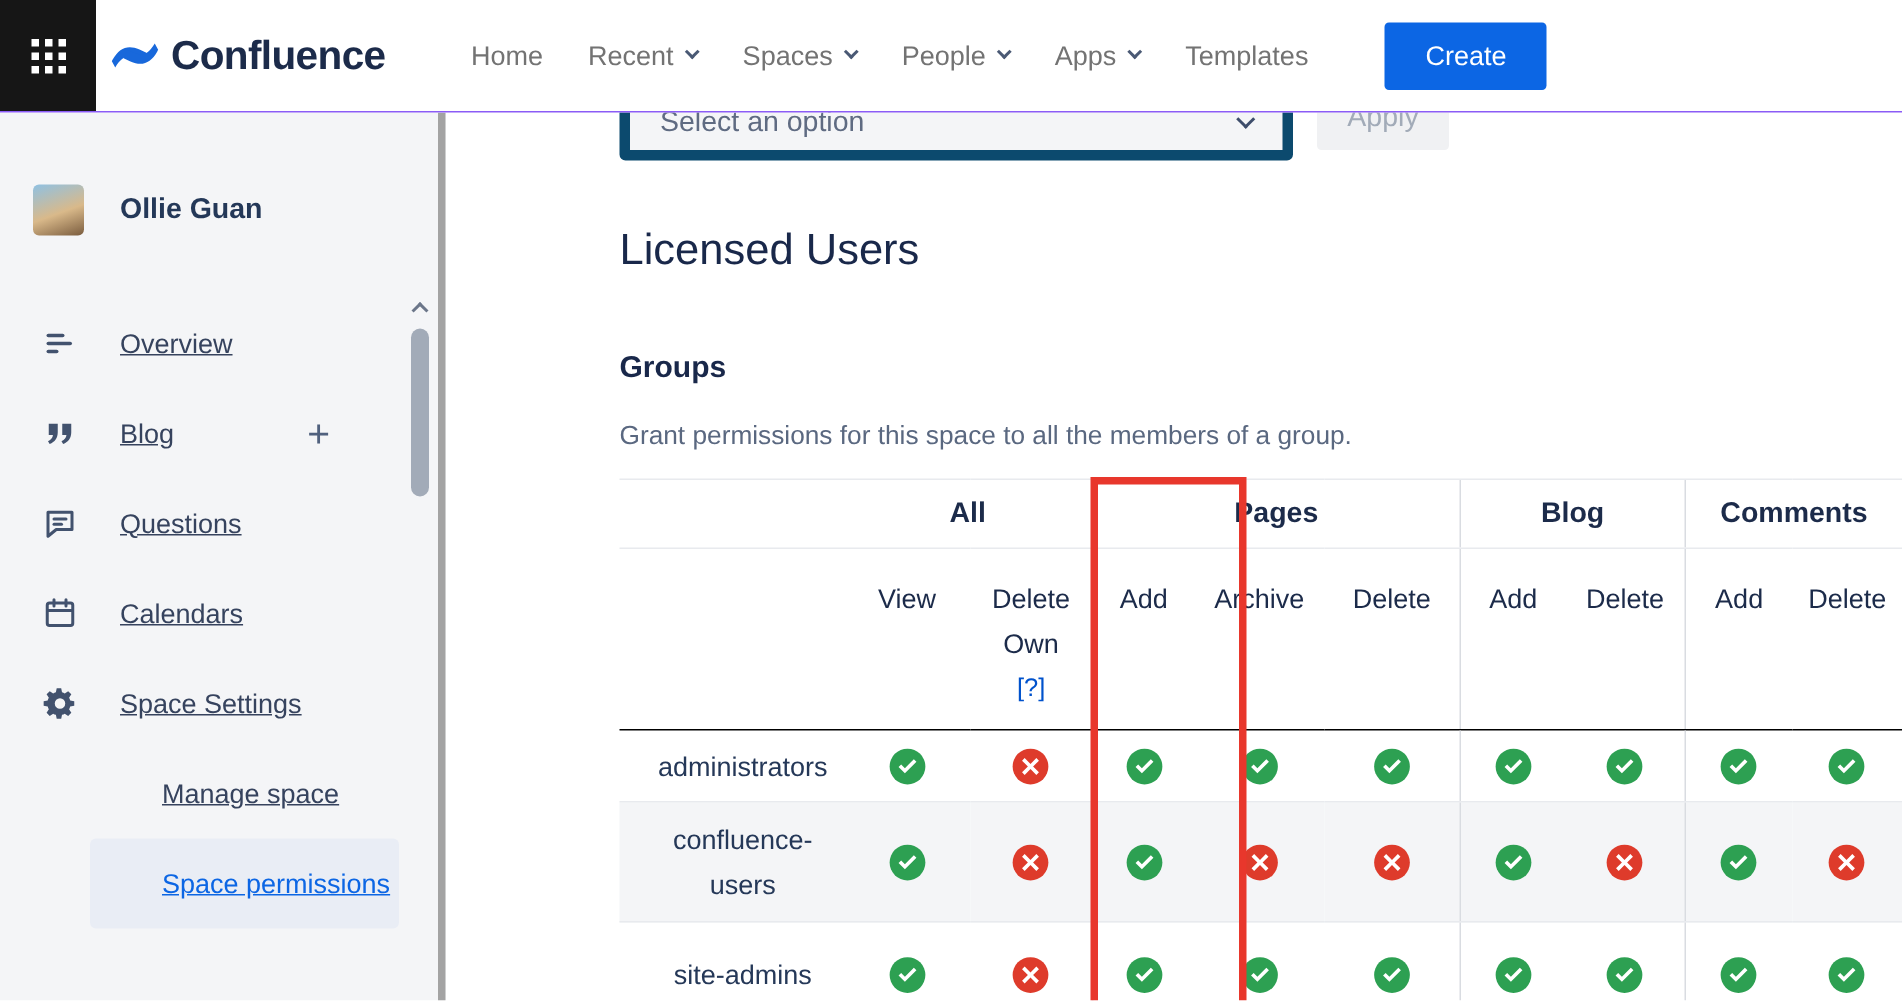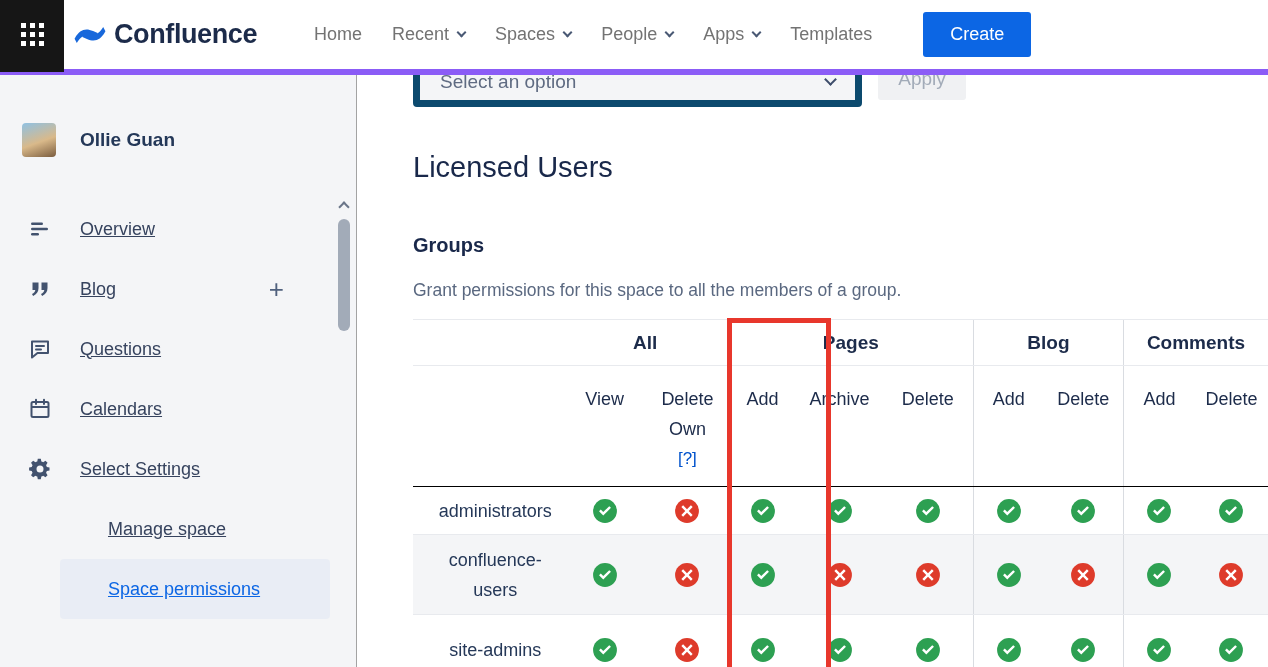--- a/index.html
+++ b/index.html
@@ -2,40 +2,40 @@
 <html><head>
 <meta charset="utf-8">
 <style>
   * { margin:0; padding:0; box-sizing:border-box; }
   html,body { width:1268px; height:667px; overflow:hidden; background:#fff;
     font-family:"Liberation Sans", sans-serif; }
   .page { position:relative; width:1268px; height:667px; overflow:hidden; }
 
   
   .topnav { position:absolute; top:0; left:0; right:0; height:75px; background:#fff;
-    display:flex; align-items:center; z-index:30; border-bottom:6px solid #8b5cf6; }
+    display:flex; align-items:center; z-index:30; border-bottom:1px solid #8b5cf6; }
   .appswitch { width:64px; height:74px; background:#161616; display:flex;
     align-items:center; justify-content:center; flex:none; cursor:pointer; }
   .grid-icon { display:grid; grid-template-columns:repeat(3,5px); grid-gap:4px; }
   .grid-icon i { width:5px; height:5px; background:#fff; display:block; }
   .brand { display:flex; align-items:center; margin-left:10px; cursor:pointer; }
   .logo-mark { width:32px; height:32px; display:block; }
   .logo-mark svg { width:32px; height:32px; display:block; }
   .logo-text { font-size:27px; font-weight:600; color:#1c2b4a; margin-left:8px; letter-spacing:-0.4px; }
   .nav-items { display:flex; align-items:center; margin-left:42px; }
   .nav-item { display:flex; align-items:center; font-size:18px; color:#737373;
     padding:0 15px; cursor:pointer; text-decoration:none; white-space:nowrap;text-align:right; }
   .chev-down { width:7px; height:7px; border-right:2px solid #4a5974; border-bottom:2px solid #4a5974;
     transform:rotate(45deg); margin-left:9px; margin-top:-5px; display:inline-block; }
   .create-btn { margin-left:36px; background:#0c66e4; color:#fff; border:none; border-radius:3px;
     font-size:18px; font-family:inherit; padding:12px 27px; cursor:pointer; }
 
   
-  .sidebar { position:absolute; top:75px; left:0; bottom:0; width:357px; background:#f4f5f7;
-    border-right:1px solid #a3a3a3; z-index:20; overflow:hidden; }
+  .sidebar { position:absolute; top:75px; left:0; bottom:0; width:297px; background:#f4f5f7;
+    border-right:5px solid #a3a3a3; z-index:20; overflow:hidden; }
   .user { position:absolute; top:48px; left:22px; display:flex; align-items:center; cursor:pointer; }
   .avatar { width:34px; height:34px; border-radius:4px; display:block;
     background:linear-gradient(160deg,#8fc1e3 0%,#d9b98a 55%,#7a5c3e 100%); }
   .user-name { margin-left:24px; font-size:19px; font-weight:700; color:#243858; }
   .side-items { position:absolute; top:124px; left:0; right:0; }
   .side-item { display:flex; align-items:center; height:60px; padding-left:28px;
     font-size:18px; color:#36435e; cursor:pointer; }
   .s-icon { width:24px; height:24px; color:#42526e; flex:none; }
   .s-icon svg { width:24px; height:24px; display:block; }
   .s-label { margin-left:28px;text-decoration:underline; }
@@ -182,21 +182,21 @@
             </svg>
           </span>
           <span class="s-label">Calendars</span>
         </div>
         <div class="side-item">
           <span class="s-icon">
             <svg viewBox="0 0 24 24" fill="currentColor">
               <path fill-rule="evenodd" clip-rule="evenodd" d="M12 15.5a3.5 3.5 0 1 1 0-7 3.5 3.5 0 0 1 0 7zm9.5-2v-3l-2.7-.55a7 7 0 0 0-.75-1.8l1.5-2.3-2.1-2.1-2.3 1.5a7 7 0 0 0-1.8-.75L12.8 1.8h-3l-.55 2.7a7 7 0 0 0-1.8.75l-2.3-1.5-2.1 2.1 1.5 2.3a7 7 0 0 0-.75 1.8l-2.7.55v3l2.7.55c.18.64.43 1.24.75 1.8l-1.5 2.3 2.1 2.1 2.3-1.5c.56.32 1.16.57 1.8.75l.55 2.7h3l.55-2.7a7 7 0 0 0 1.8-.75l2.3 1.5 2.1-2.1-1.5-2.3c.32-.56.57-1.16.75-1.8z"></path>
             </svg>
           </span>
-          <span class="s-label">Select Settings</span>
+          <span class="s-label">Space Settings</span>
         </div>
         <div class="side-item indent">
           <span class="s-label">Manage space</span>
         </div>
         <div class="side-item indent active">
           <span class="s-label">Space permissions</span>
         </div>
       </div>
     <div class="scrollbar">
       <span class="sb-up"></span>

